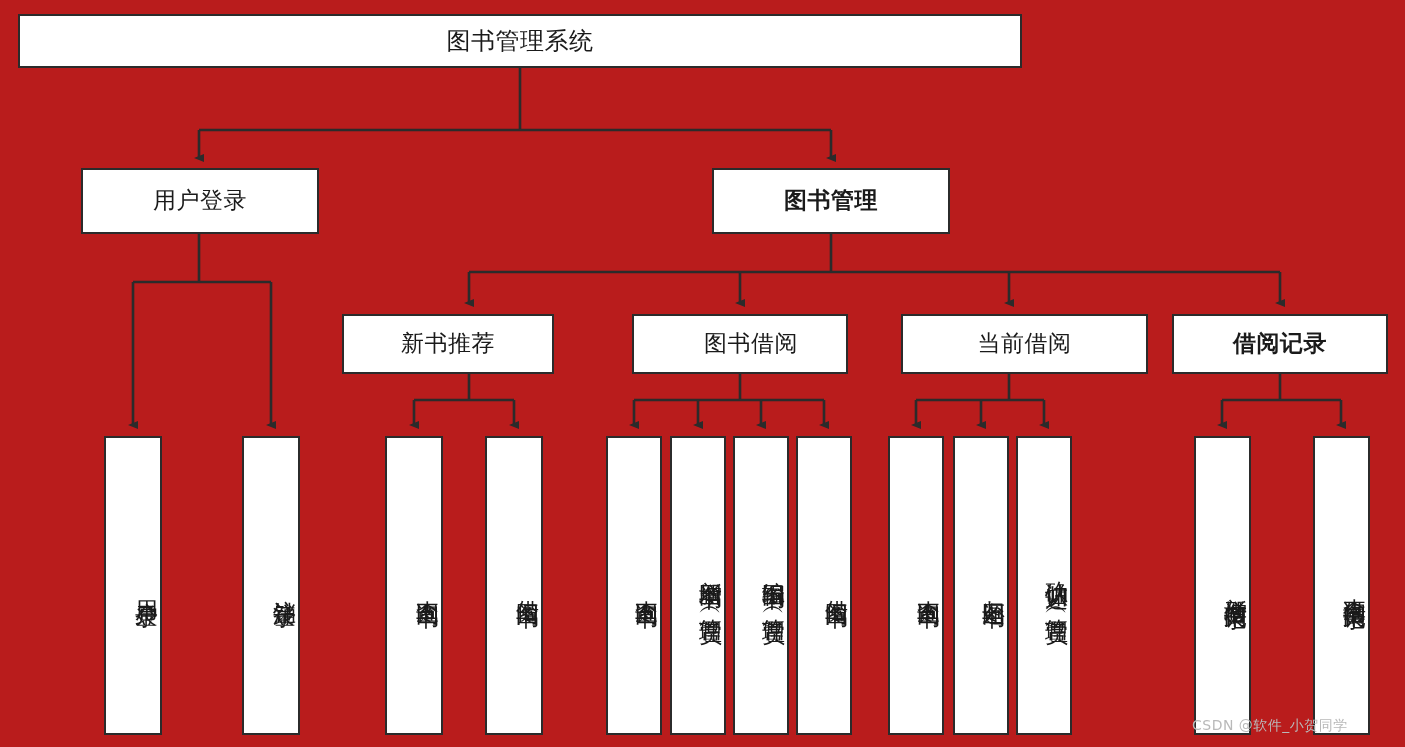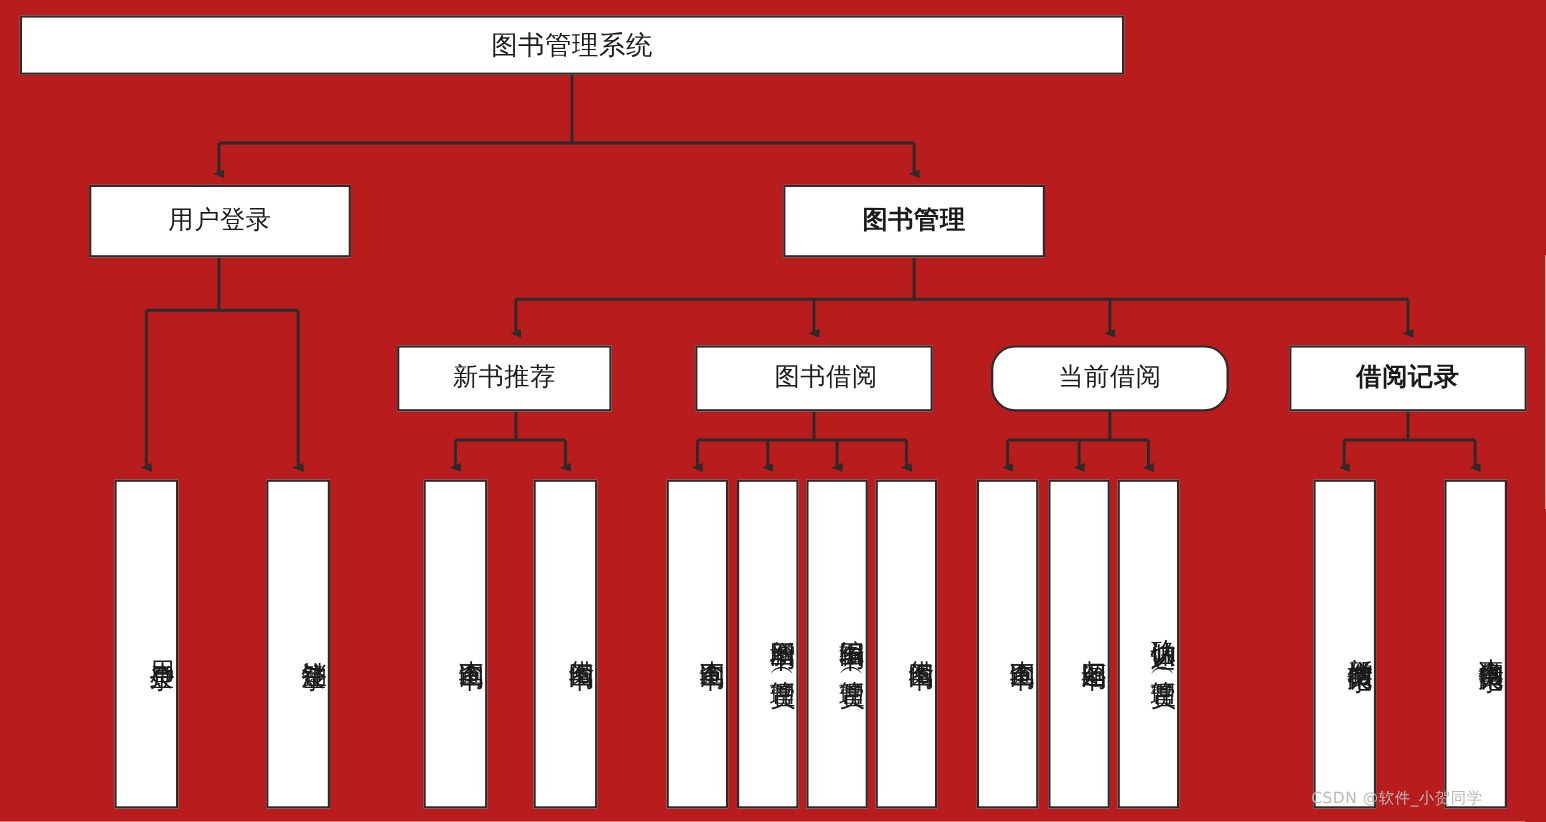--- a/index.html
+++ b/index.html
@@ -134,27 +134,27 @@
     <span>图书管理系统</span>
   </div>
 
   <div class="node h" style="left:81px; top:168px; width:238px; height:66px;">
     <span>用户登录</span>
   </div>
   <div class="node h" style="left:712px; top:168px; width:238px; height:66px;font-weight:bold;">
     <span>图书管理</span>
   </div>
 
-  <div class="node h" style="left:361px; top:314px; width:195px; height:60px;">
+  <div class="node h" style="left:342px; top:314px; width:212px; height:60px;">
     <span>新书推荐</span>
   </div>
   <div class="node h" style="left:632px; top:314px; width:216px; height:60px;padding-left:22px;">
     <span>图书借阅</span>
   </div>
-  <div class="node h" style="left:901px; top:314px; width:216px; height:60px;border-radius:22px;">
+  <div class="node h" style="left:901px; top:314px; width:247px; height:60px;">
     <span>当前借阅</span>
   </div>
   <div class="node h" style="left:1172px; top:314px; width:216px; height:60px;font-weight:bold;">
     <span>借阅记录</span>
   </div>
 
   <div class="node v" style="left:104px; top:436px; width:58px; height:299px;">
     <span class="vwrap">用户登录</span>
   </div>
   <div class="node v" style="left:242px; top:436px; width:58px; height:299px;">

